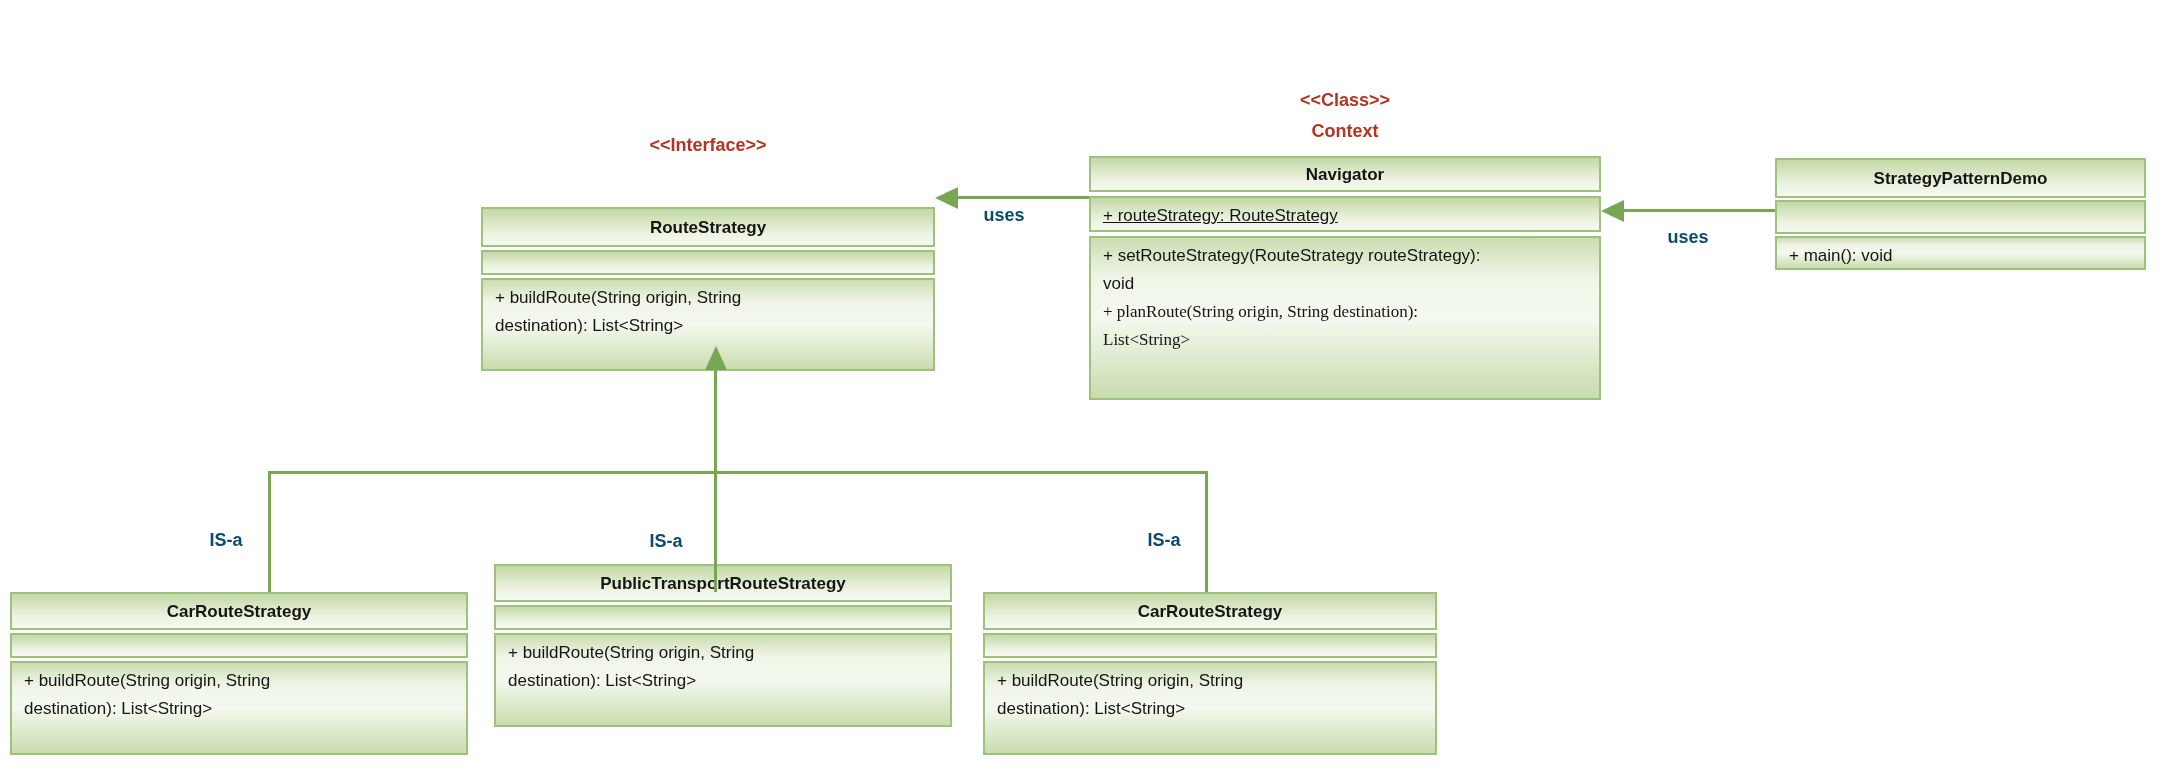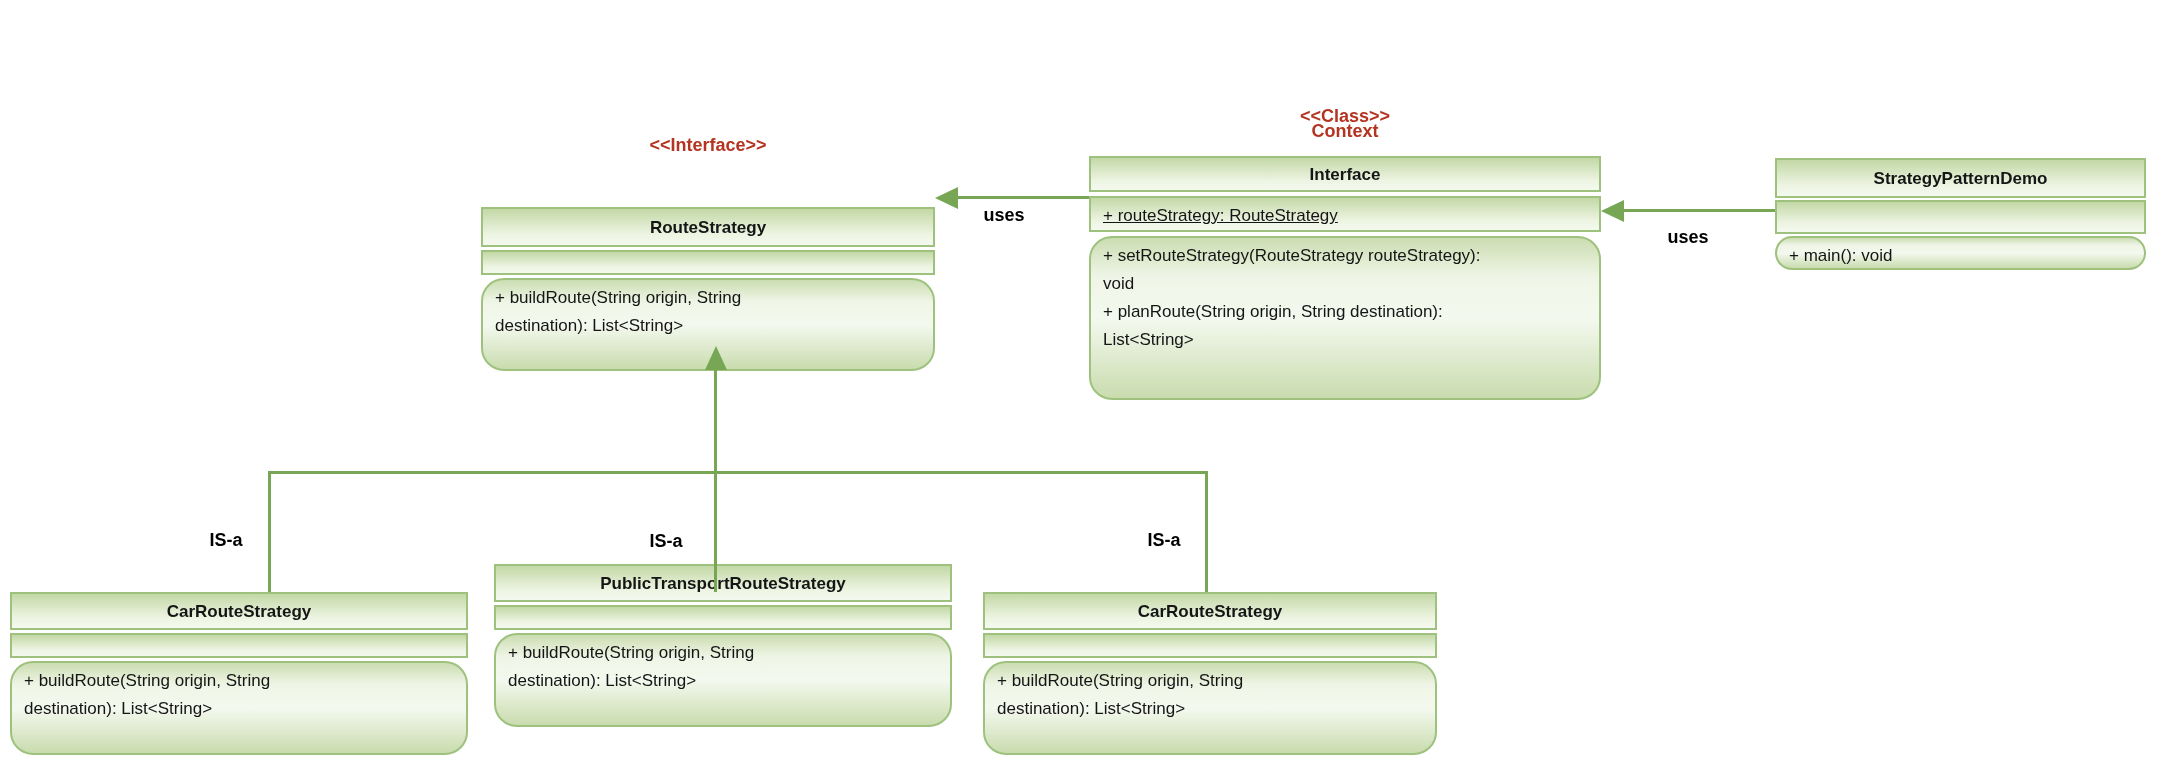--- a/index.html
+++ b/index.html
@@ -14,21 +14,20 @@
   }
   .uml-box { position: absolute; }
   .comp {
     box-sizing: border-box;
     border: 2px solid #9ec27e;
     background: linear-gradient(180deg, #c3d8a6 0%, #edf4e2 70%, #f4f9ef 100%);
     margin-bottom: 3px;
   }
   .comp.methods {
     background: linear-gradient(180deg, #cbddb1 0%, #eff5e6 24%, #f4f9ef 50%, #c9dcae 100%);
-    border-radius: 23px;
   }
   .class-title {
     font-weight: bold;
     font-size: 17px;
     text-align: center;
     line-height: 1;
     display: flex;
     align-items: center;
     justify-content: center;
     height: 100%;
@@ -42,21 +41,21 @@
   .stereotype {
     position: absolute;
     color: #b33420;
     font-weight: bold;
     font-size: 18px;
     text-align: center;
     line-height: 24px;
   }
   .edge-label {
     position: absolute;
-    color: #000000;
+    color: #0c4a6e;
     font-weight: bold;
     font-size: 18px;
     text-align: center;
     width: 90px;
   }
   .edge-line { position: absolute; background: #77a755; }
   .arrowhead { position: absolute; width: 0; height: 0; }
   .arrowhead.left  { border-top: 11px solid transparent; border-bottom: 11px solid transparent; border-right: 23px solid #77a755; }
   .arrowhead.up    { border-left: 11px solid transparent; border-right: 11px solid transparent; border-bottom: 24px solid #77a755; }
 
@@ -79,21 +78,21 @@
 
   #box-walk { left: 10px; top: 592px; width: 458px; }
   #box-public { left: 494px; top: 564px; width: 458px; }
   #box-car { left: 983px; top: 592px; width: 454px; }
   .impl .hdr { height: 38px; }
   .impl .fld { height: 25px; }
   .impl .mth { height: 94px; }
 
   
   #label-interface { left: 481px; top: 133px; width: 454px; }
-  #label-class     { left: 1089px; top: 104px; width: 512px; }
+  #label-class     { left: 1089px; top: 88px; width: 512px; }
   #label-context   { left: 1089px; top: 119px; width: 512px; }
 
   
   #uses1-line { left: 956px; top: 196px; width: 133px; height: 3px; }
   #uses1-head { left: 935px; top: 187px; }
   #uses1-label { left: 959px; top: 205px; }
 
   #uses2-line { left: 1623px; top: 209px; width: 152px; height: 3px; }
   #uses2-head { left: 1601px; top: 200px; }
   #uses2-label { left: 1643px; top: 227px; }
@@ -123,29 +122,29 @@
     </div>
     <div class="comp fld"></div>
     <div class="comp mth methods">
       <div class="member-text">+ buildRoute(String origin, String
 destination): List&lt;String&gt;</div>
     </div>
   </div>
 
   <div class="uml-box" id="box-navigator">
     <div class="comp hdr">
-      <div class="class-title">Interface</div>
+      <div class="class-title">Navigator</div>
     </div>
     <div class="comp fld">
       <div class="member-text">+ routeStrategy: RouteStrategy</div>
     </div>
     <div class="comp mth methods">
       <div class="member-text">+ setRouteStrategy(RouteStrategy routeStrategy):
 void</div>
-      <div class="member-text" style="padding-top:0;">+ planRoute(String origin, String destination):
+      <div class="member-text" style="padding-top:0;font-family:Liberation Serif, serif;">+ planRoute(String origin, String destination):
 List&lt;String&gt;</div>
     </div>
   </div>
 
   <div class="uml-box" id="box-demo">
     <div class="comp hdr">
       <div class="class-title">StrategyPatternDemo</div>
     </div>
     <div class="comp fld"></div>
     <div class="comp mth methods">

